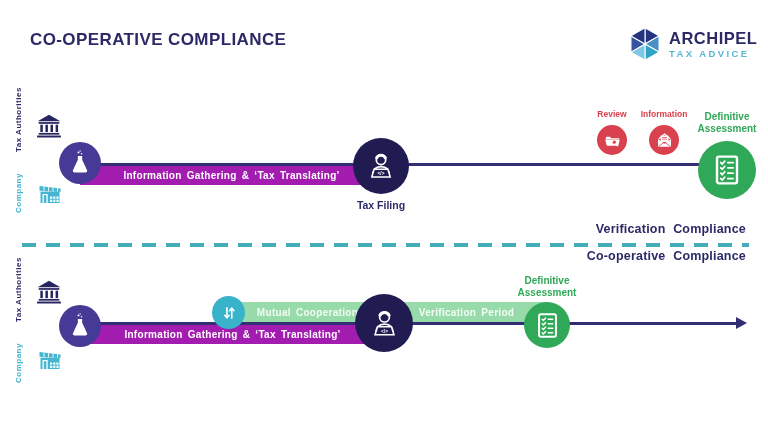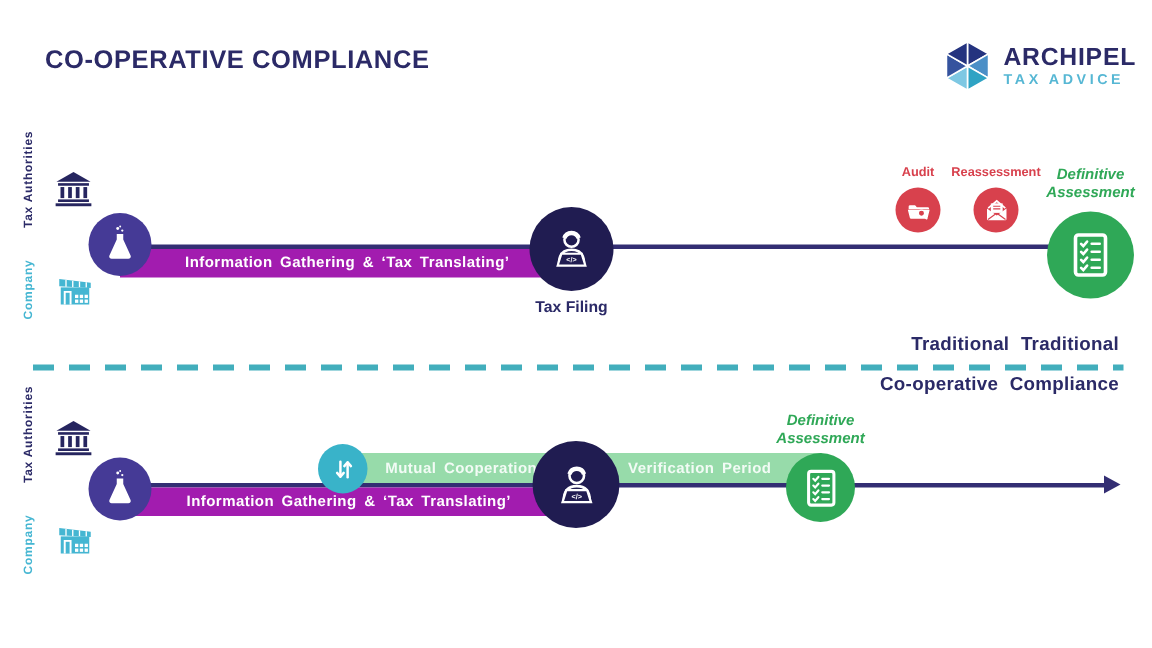--- a/index.html
+++ b/index.html
@@ -39,21 +39,21 @@
     display:flex; align-items:center; justify-content:center;
   }
   .c-purple { background:#453a96; }
   .c-dark   { background:#201c51; }
   .c-red    { background:#d8414d; }
   .c-green  { background:#2fa857; }
   .c-tealc  { background:#39b3c9; }
   .steplabel { position:absolute; z-index:4; font-weight:bold; text-align:center; }
   .lab-navy  { color:#2b2a67; }
   .lab-red   { color:#d8414d; }
-  .lab-green { color:#2fa857;font-style:italic; }
+  .lab-green { color:#2fa857; }
   .lab-teal  { color:#35b2c8; }
   
   .divider-label {
     position:absolute; right:22px; z-index:4;
     font-size:12.5px; font-weight:bold; color:#2b2a67; word-spacing:4px; letter-spacing:0.2px;
   }
   .dashline {
     position:absolute; left:22px; top:243px; width:727px; height:3.5px;
     background:repeating-linear-gradient(90deg,#42aebc 0 14px,transparent 14px 24px);
   }
@@ -142,31 +142,31 @@
     <svg width="36" height="36" viewBox="0 0 32 32">
       <path d="M11.8 9.6 A4.4 4.4 0 0 1 20.2 9.6" fill="none" stroke="#ffffff" stroke-width="2.6"></path>
       <circle cx="16" cy="10.5" r="4.2" fill="none" stroke="#ffffff" stroke-width="1.5"></circle>
       <path d="M8.5 25 Q8.5 16.5 16 16.5 Q23.5 16.5 23.5 25" fill="none" stroke="#ffffff" stroke-width="1.5"></path>
       <polygon points="10,18.8 22,18.8 24.2,25.8 7.8,25.8" fill="#201c51" stroke="#ffffff" stroke-width="1.3"></polygon>
       <text x="16" y="23.9" font-size="4.2" font-weight="bold" fill="#ffffff" text-anchor="middle" font-family="Liberation Sans, sans-serif">&lt;/&gt;</text>
     </svg>
   </div>
   <div class="steplabel lab-navy" style="left:346px; top:199px; width:70px; font-size:10.5px;">Tax Filing</div>
 
-  <div class="steplabel lab-red" style="left:586px; top:109px; width:52px; font-size:8.5px;">Audit</div>
+  <div class="steplabel lab-red" style="left:586px; top:109px; width:52px; font-size:8.5px;">Review</div>
   <div class="circle c-red" style="left:597px; top:125px; width:30px; height:30px;">
     <svg width="19" height="19" viewBox="0 0 24 24">
       <path d="M3.5 8.5 q0-1.2 1.2-1.2 h4.2 l1.5 1.7 h9.1 q1.2 0 1.2 1.2 v0.6 H3.5 Z" fill="#ffffff"></path>
       <path d="M2.8 11.2 h18.4 l-1.7 6.6 q-0.2 0.9-1.1 0.9 H5.6 q-0.9 0-1.1-0.9 Z" fill="#ffffff"></path>
       <circle cx="14.3" cy="14.2" r="2.7" fill="#d8414d" stroke="#ffffff" stroke-width="1.2"></circle>
       <line x1="16.3" y1="16.2" x2="18.6" y2="18.6" stroke="#ffffff" stroke-width="1.6" stroke-linecap="round"></line>
     </svg>
   </div>
 
-  <div class="steplabel lab-red" style="left:628px; top:109px; width:72px; font-size:8.5px;">Reassessment</div>
+  <div class="steplabel lab-red" style="left:628px; top:109px; width:72px; font-size:8.5px;">Information</div>
   <div class="circle c-red" style="left:649px; top:125px; width:30px; height:30px;">
     <svg width="19" height="19" viewBox="0 0 24 24">
       <path d="M4.8 9.8 L12 3.8 L19.2 9.8" fill="none" stroke="#ffffff" stroke-width="1.5"></path>
       <rect x="7" y="5.8" width="10" height="8" fill="#ffffff"></rect>
       <line x1="9" y1="8.2" x2="15" y2="8.2" stroke="#d8414d" stroke-width="1"></line>
       <line x1="9" y1="10.4" x2="15" y2="10.4" stroke="#d8414d" stroke-width="1"></line>
       <path d="M3.8 10.2 L12 16 L20.2 10.2 V19 q0 1-1 1 H4.8 q-1 0-1-1 Z" fill="#ffffff"></path>
       <line x1="4.6" y1="19.4" x2="11" y2="14.8" stroke="#d8414d" stroke-width="1"></line>
       <line x1="19.4" y1="19.4" x2="13" y2="14.8" stroke="#d8414d" stroke-width="1"></line>
     </svg>
@@ -182,21 +182,21 @@
         <path d="M7.3 10.4 l1.1 1.1 1.9-2.2"></path>
           <line x1="12.6" y1="10.4" x2="16.6" y2="10.4"></line>
         <path d="M7.3 14.4 l1.1 1.1 1.9-2.2"></path>
           <line x1="12.6" y1="14.4" x2="16.6" y2="14.4"></line>
         <path d="M7.3 18.4 l1.1 1.1 1.9-2.2"></path>
           <line x1="12.6" y1="18.4" x2="16.6" y2="18.4"></line>
       </g>
     </svg>
   </div>
 
-  <div class="divider-label" style="top:222px;">Traditional Traditional</div>
+  <div class="divider-label" style="top:222px;">Verification Compliance</div>
   <div class="dashline"></div>
   <div class="divider-label" style="top:249px;">Co-operative Compliance</div>
 
   <div class="vlabel navy" style="left:24px; top:312px;">Tax Authorities</div>
   <svg style="position:absolute; left:36px; top:279px;" width="26" height="26" viewBox="0 0 24 24">
     <g fill="#26255f">
       <polygon points="12,1.5 22.5,7.5 1.5,7.5"></polygon>
       <rect x="2.5" y="8.4" width="19" height="1.6"></rect>
       <rect x="4" y="10.8" width="2.3" height="6.8"></rect>
       <rect x="8.7" y="10.8" width="2.3" height="6.8"></rect>

